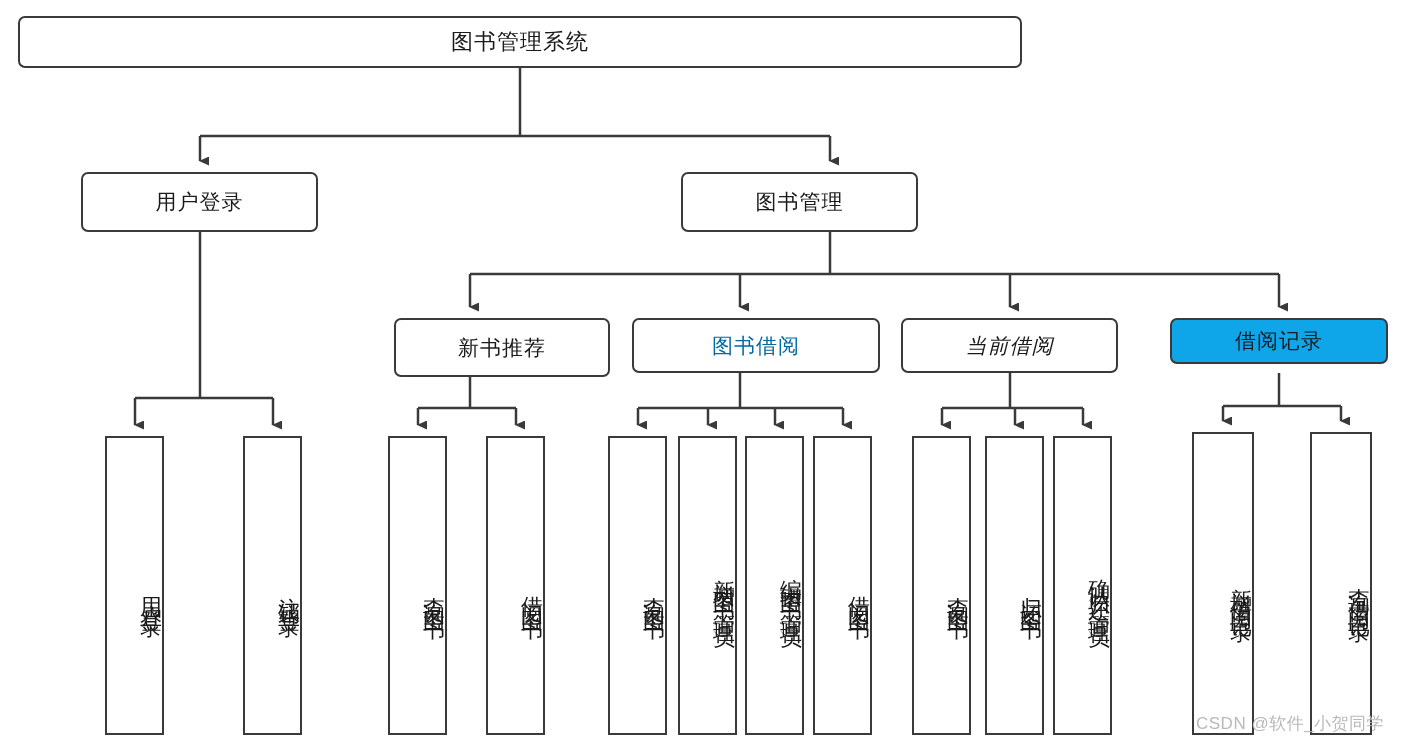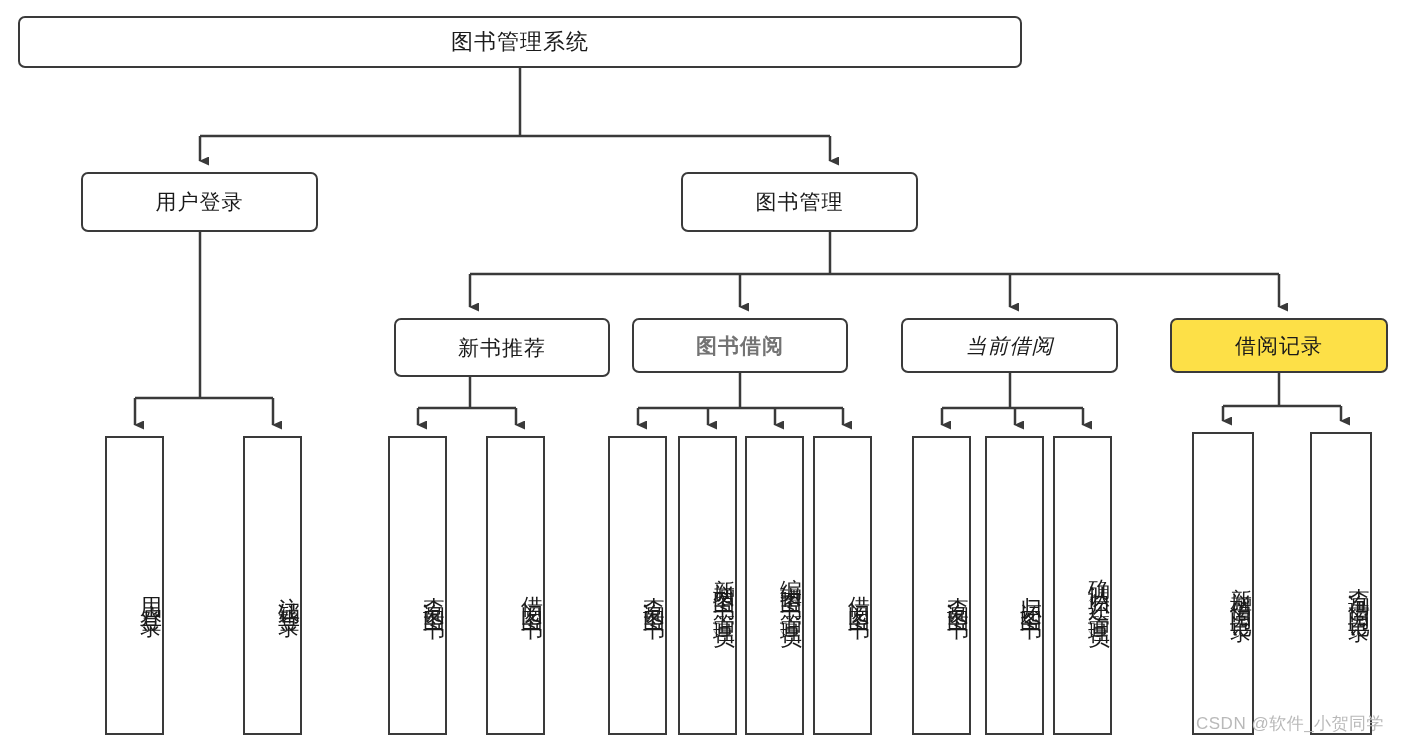--- a/index.html
+++ b/index.html
@@ -109,23 +109,23 @@
         <path d="M1223,406 L1223,421" marker-end="url(#arrowhead)"></path>
         <path d="M1341,406 L1341,421" marker-end="url(#arrowhead)"></path>
       </g>
   </svg>
 
   <div id="node-layer">
       <div class="node node-h node-root" style="left: 18px; top: 16px; width: 1004px; height: 52px; border-color: rgb(58, 58, 58); background: rgb(255, 255, 255); color: rgb(26, 26, 26);">图书管理系统</div>
       <div class="node node-h" style="left: 81px; top: 172px; width: 237px; height: 60px; border-color: rgb(58, 58, 58); background: rgb(255, 255, 255); color: rgb(26, 26, 26);">用户登录</div>
       <div class="node node-h" style="left: 681px; top: 172px; width: 237px; height: 60px; border-color: rgb(58, 58, 58); background: rgb(255, 255, 255); color: rgb(26, 26, 26);">图书管理</div>
       <div class="node node-h" style="left: 362px; top: 318px; width: 216px; height: 59px; border-color: rgb(58, 58, 58); background: rgb(255, 255, 255); color: rgb(26, 26, 26); margin-left: 32px;">新书推荐</div>
-      <div class="node node-h" style="left: 632px; top: 318px; width: 216px; height: 55px; border-color: rgb(58, 58, 58); background: rgb(255, 255, 255); color: #737373; font-weight: bold;">图书借阅</div>
+      <div class="node node-h" style="left: 632px; top: 318px; width: 248px; height: 55px; border-color: rgb(58, 58, 58); background: rgb(255, 255, 255); color: #0369a1;">图书借阅</div>
       <div class="node node-h" style="left: 901px; top: 318px; width: 217px; height: 55px; border-color: rgb(58, 58, 58); background: rgb(255, 255, 255); color: rgb(26, 26, 26); font-style: italic;">当前借阅</div>
-      <div class="node node-h" style="left: 1170px; top: 318px; width: 218px; height: 55px; border-color: rgb(58, 58, 58); background: #fde047; color: rgb(26, 26, 26);">借阅记录</div>
+      <div class="node node-h" style="left: 1170px; top: 318px; width: 218px; height: 46px; border-color: rgb(58, 58, 58); background: #0ea5e9; color: rgb(26, 26, 26);">借阅记录</div>
       <div class="node node-v" style="left: 105px; top: 436px; width: 59px; height: 299px; border-color: rgb(58, 58, 58); background: rgb(255, 255, 255); color: rgb(26, 26, 26);">用户登录</div>
       <div class="node node-v" style="left: 243px; top: 436px; width: 59px; height: 299px; border-color: rgb(58, 58, 58); background: rgb(255, 255, 255); color: rgb(26, 26, 26);">注销登录</div>
       <div class="node node-v" style="left: 388px; top: 436px; width: 59px; height: 299px; border-color: rgb(58, 58, 58); background: rgb(255, 255, 255); color: rgb(26, 26, 26);">查询图书</div>
       <div class="node node-v" style="left: 486px; top: 436px; width: 59px; height: 299px; border-color: rgb(58, 58, 58); background: rgb(255, 255, 255); color: rgb(26, 26, 26);">借阅图书</div>
       <div class="node node-v" style="left: 608px; top: 436px; width: 59px; height: 299px; border-color: rgb(58, 58, 58); background: rgb(255, 255, 255); color: rgb(26, 26, 26);">查询图书</div>
       <div class="node node-v" style="left: 678px; top: 436px; width: 59px; height: 299px; border-color: rgb(58, 58, 58); background: rgb(255, 255, 255); color: rgb(26, 26, 26);">新增图书（管理员）</div>
       <div class="node node-v" style="left: 745px; top: 436px; width: 59px; height: 299px; border-color: rgb(58, 58, 58); background: rgb(255, 255, 255); color: rgb(26, 26, 26);">编辑图书（管理员）</div>
       <div class="node node-v" style="left: 813px; top: 436px; width: 59px; height: 299px; border-color: rgb(58, 58, 58); background: rgb(255, 255, 255); color: rgb(26, 26, 26);">借阅图书</div>
       <div class="node node-v" style="left: 912px; top: 436px; width: 59px; height: 299px; border-color: rgb(58, 58, 58); background: rgb(255, 255, 255); color: rgb(26, 26, 26);">查询图书</div>
       <div class="node node-v" style="left: 985px; top: 436px; width: 59px; height: 299px; border-color: rgb(58, 58, 58); background: rgb(255, 255, 255); color: rgb(26, 26, 26);">归还图书</div>

